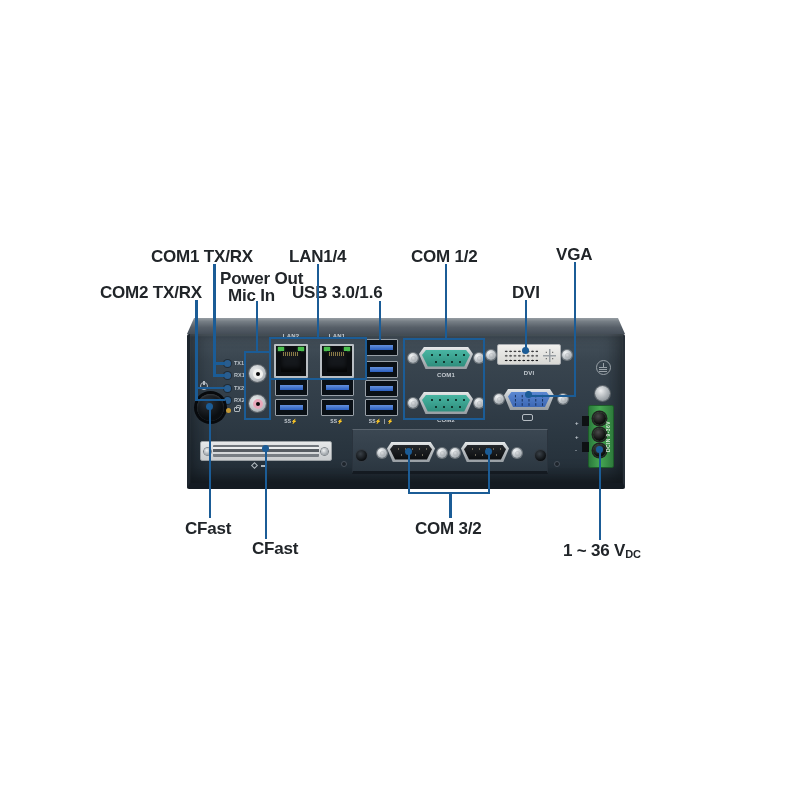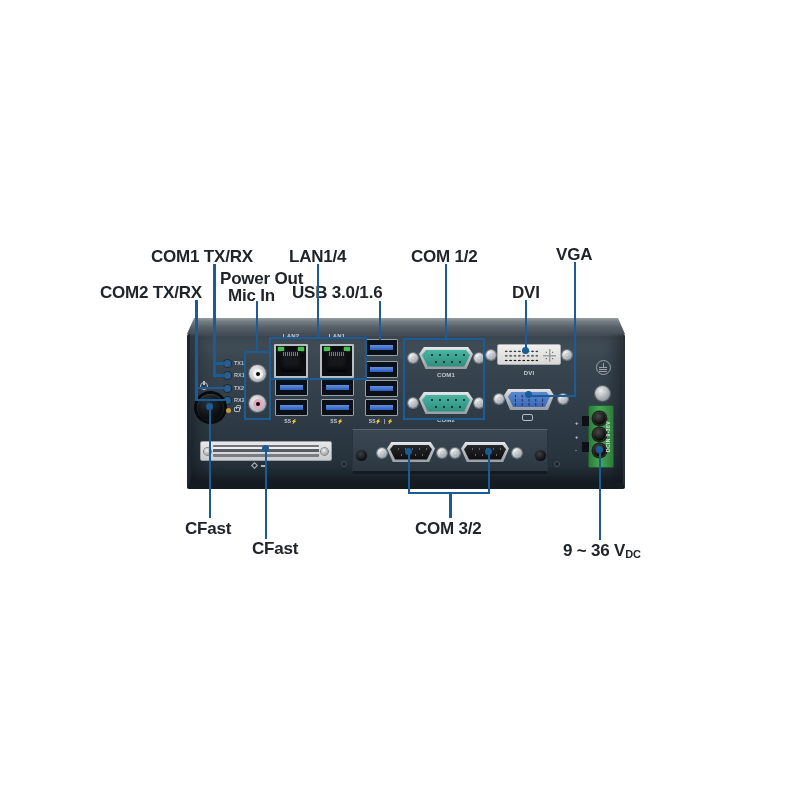--- a/index.html
+++ b/index.html
@@ -156,21 +156,21 @@
   <div class="lbl" style="left:228px;top:287px">Mic In</div>
   <div class="lbl" style="left:289px;top:248px">LAN1/4</div>
   <div class="lbl" style="left:292px;top:284px">USB 3.0/1.6</div>
   <div class="lbl" style="left:411px;top:248px">COM 1/2</div>
   <div class="lbl" style="left:556px;top:246px">VGA</div>
   <div class="lbl" style="left:512px;top:284px">DVI</div>
 
   <div class="lbl" style="left:185px;top:520px">CFast</div>
   <div class="lbl" style="left:252px;top:540px">CFast</div>
   <div class="lbl" style="left:415px;top:520px">COM 3/2</div>
-  <div class="lbl" style="left:563px;top:542px"><span>9 ~ 36 V</span><span class="sub">DC</span></div>
+  <div class="lbl" style="left:563px;top:542px"><span>1 ~ 36 V</span><span class="sub">DC</span></div>
 
   <div class="led" style="left:224px;top:360px"></div>
   <div class="led" style="left:224px;top:372px"></div>
   <div class="led" style="left:224px;top:385px"></div>
   <div class="led" style="left:224px;top:397px"></div>
   <div class="ltxt" style="left:234px;top:360px">TX1</div>
   <div class="ltxt" style="left:234px;top:372px">RX1</div>
   <div class="ltxt" style="left:234px;top:385px">TX2</div>
   <div class="ltxt" style="left:234px;top:397px">RX2</div>
 

